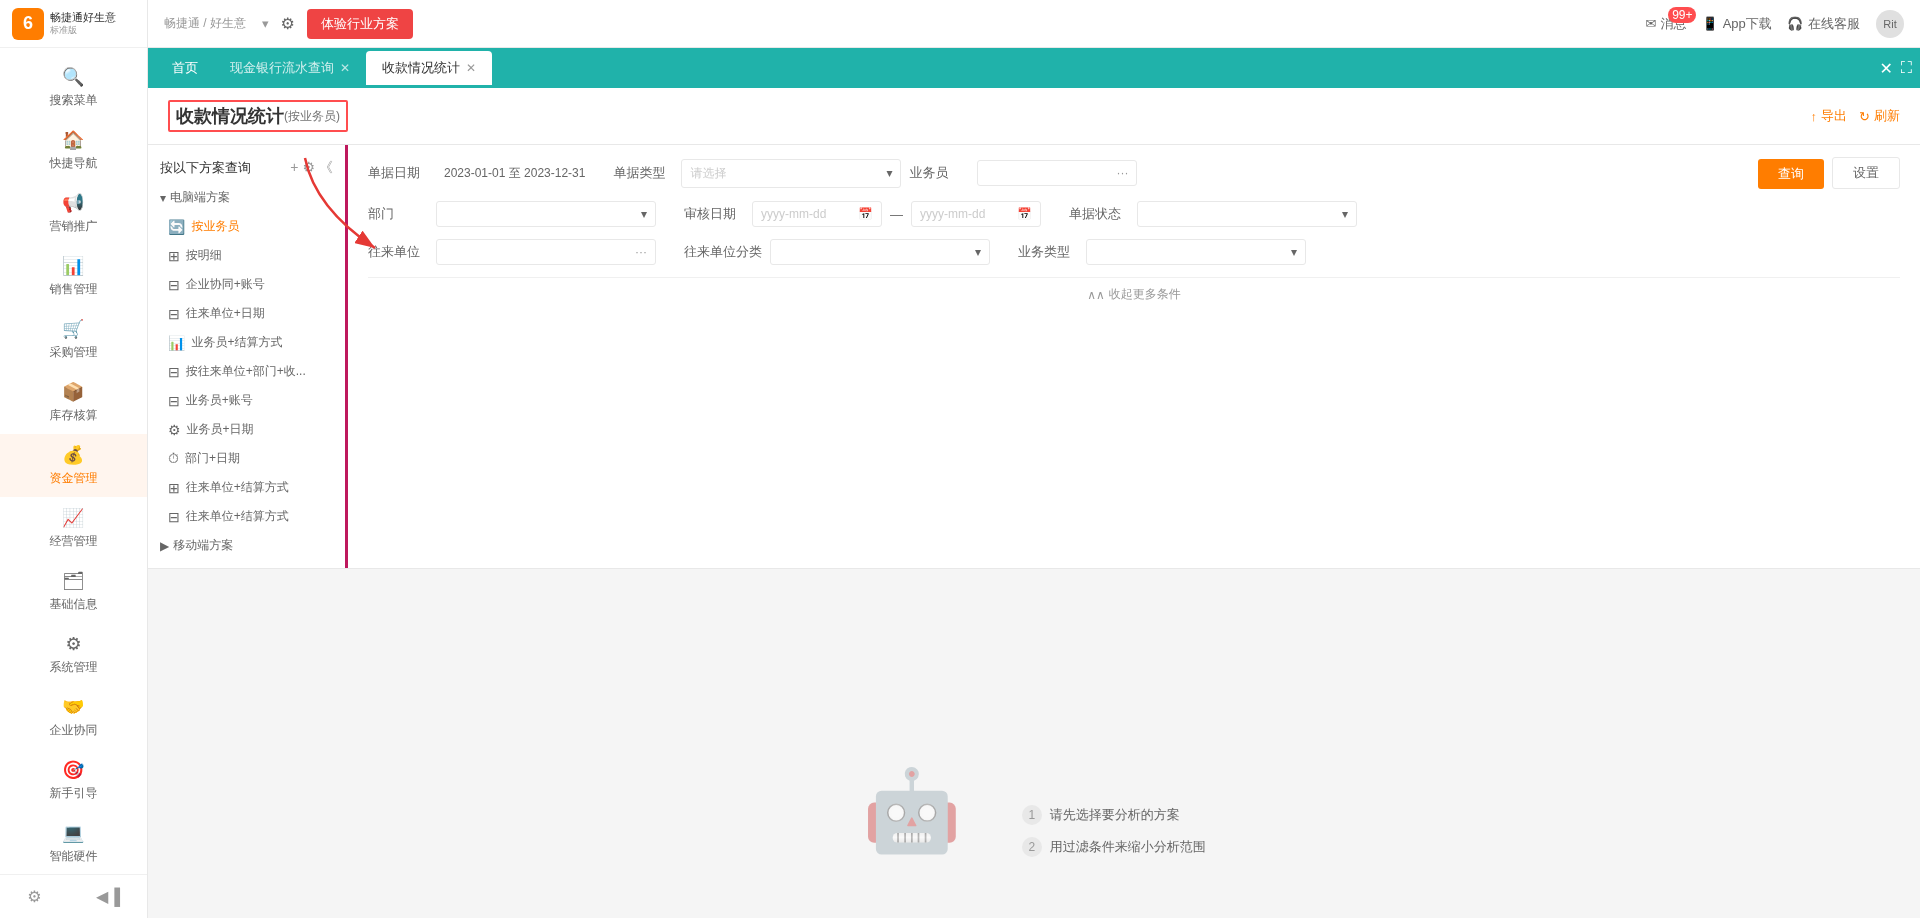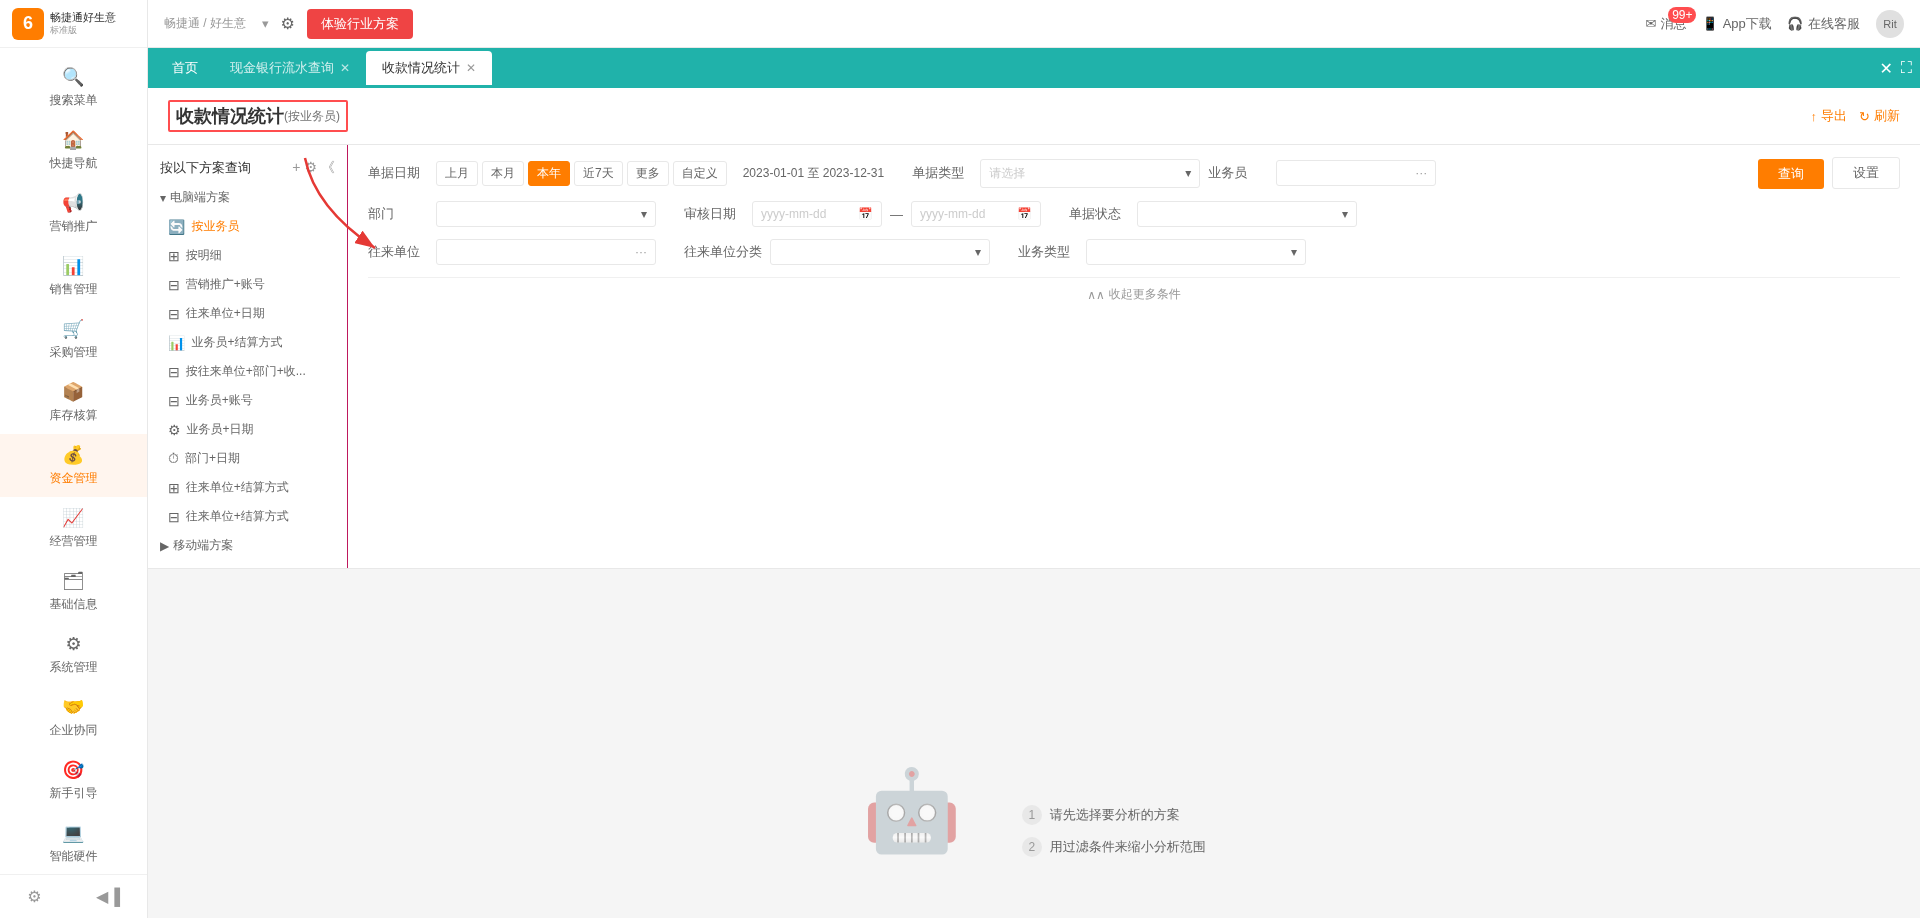--- a/index.html
+++ b/index.html
@@ -47,21 +47,21 @@
     .page { flex: 1; display: flex; flex-direction: column; overflow: hidden; }
 
     
     .page-header { background: #fff; padding: 12px 20px; display: flex; align-items: center; border-bottom: 1px solid #e8e8e8; }
     .page-title { font-size: 18px; font-weight: bold; color: #333; }
     .page-title-sub { font-size: 12px; color: #737373; }
     .page-header-actions { margin-left: auto; display: flex; gap: 12px; }
     .btn-export { color: #ff7d00; cursor: pointer; display: flex; align-items: center; gap: 4px; font-size: 13px; }
     .btn-refresh { color: #ff7d00; cursor: pointer; display: flex; align-items: center; gap: 4px; font-size: 13px; }
     
-    .scheme-sidebar { width: 200px; border-right: 1px solid #be185d; padding: 8px 0; flex-shrink: 0; }
+    .scheme-sidebar { width: 200px; border-right: 3px solid #be185d; padding: 8px 0; flex-shrink: 0; }
     .scheme-header { display: flex; align-items: center; padding: 6px 12px; gap: 6px; font-size: 13px; color: #333; }
     .scheme-header-actions { margin-left: auto; display: flex; gap: 4px; color: #999; }
     .scheme-group { }
     .scheme-group-title { display: flex; align-items: center; padding: 6px 12px; color: #666; font-size: 12px; gap: 4px; cursor: pointer; }
     .scheme-item { display: flex; align-items: center; padding: 6px 20px; color: #666; font-size: 12px; gap: 6px; cursor: pointer; }
     .scheme-item.active { color: #ff7d00; }
     .scheme-item-icon { font-size: 14px; }
     .filter-row { display: flex; align-items: center; gap: 8px; margin-bottom: 12px; flex-wrap: wrap; }
     .filter-label { color: #666; font-size: 13px; white-space: nowrap; min-width: 60px; }
     .filter-date-group { display: flex; align-items: center; gap: 4px; }
@@ -247,21 +247,21 @@
           <div class="scheme-item active">
             <span class="scheme-item-icon">🔄</span>
             <span>按业务员</span>
           </div>
           <div class="scheme-item">
             <span class="scheme-item-icon">⊞</span>
             <span>按明细</span>
           </div>
           <div class="scheme-item">
             <span class="scheme-item-icon">⊟</span>
-            <span>营销推广+账号</span>
+            <span>企业协同+账号</span>
           </div>
           <div class="scheme-item">
             <span class="scheme-item-icon">⊟</span>
             <span>往来单位+日期</span>
           </div>
           <div class="scheme-item">
             <span class="scheme-item-icon">📊</span>
             <span>业务员+结算方式</span>
           </div>
           <div class="scheme-item">
@@ -295,28 +295,20 @@
             <span>▶</span>
             <span>移动端方案</span>
           </div>
         </div>
       </div>
 
       <div style="flex:1; padding: 12px 20px 0 20px;">
 
         <div class="filter-row">
           <span class="filter-label">单据日期</span>
-          <div class="filter-date-group">
-            <button class="date-quick-btn">上月</button>
-            <button class="date-quick-btn">本月</button>
-            <button class="date-quick-btn active">本年</button>
-            <button class="date-quick-btn">近7天</button>
-            <button class="date-quick-btn">更多</button>
-            <button class="date-quick-btn">自定义</button>
-          </div>
           <span class="date-range">
             <span>2023-01-01</span>
             <span> 至 </span>
             <span>2023-12-31</span>
           </span>
 
           <span class="filter-label" style="margin-left:20px;">单据类型</span>
           <div class="filter-select filter-select-wide">
             <span style="color:#ccc;">请选择</span>
             <span>▾</span>

